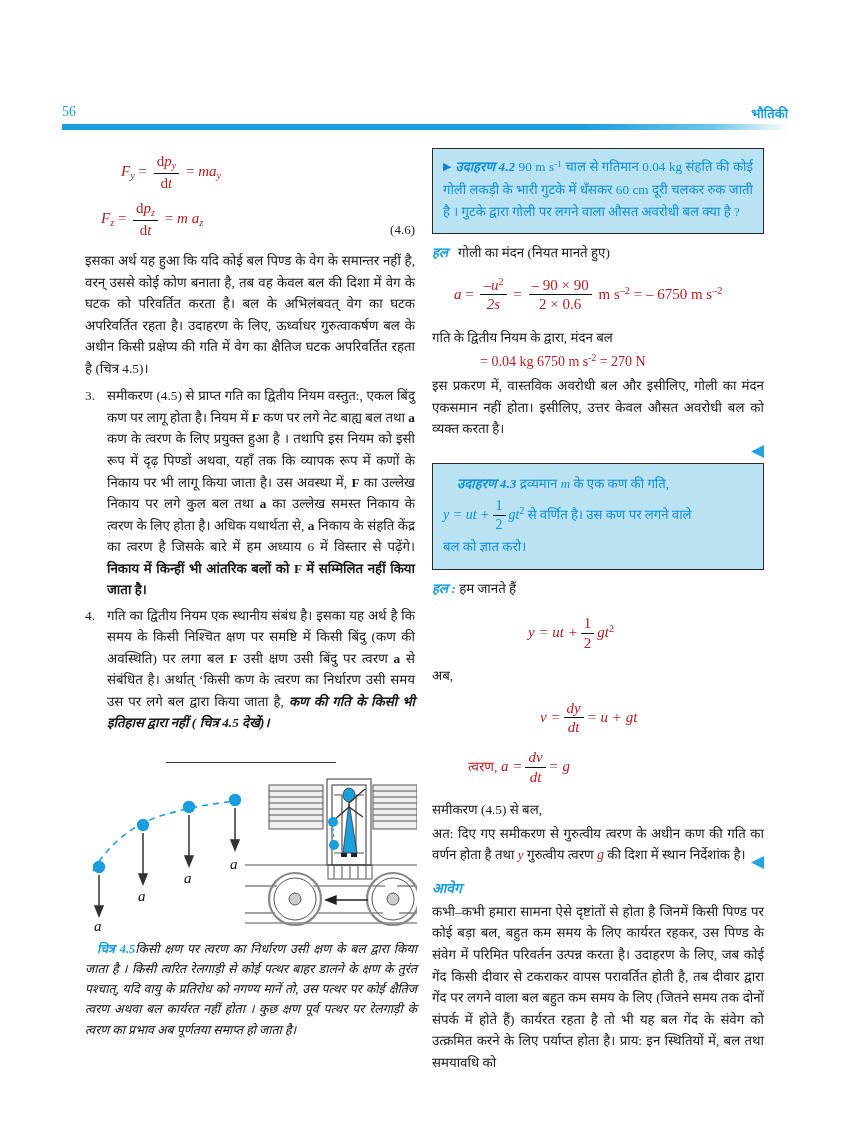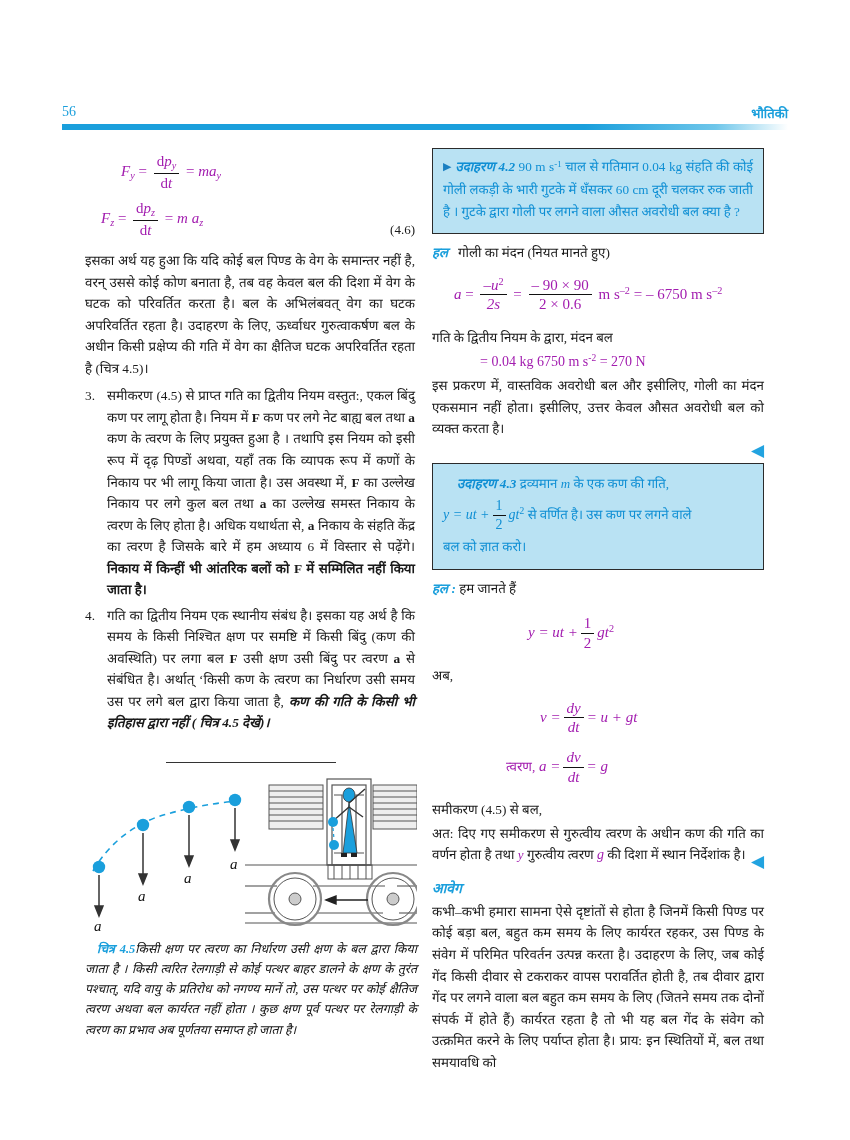--- a/index.html
+++ b/index.html
@@ -48,21 +48,21 @@
   }
   .numlist li .num {
     position:absolute; left:0; top:0; width:18px; text-align:left;
   }
   .bi { font-weight:bold; font-style:italic; }
   .mono-v { font-family:"Liberation Serif", serif; font-weight:bold; }
 
   
   .math {
     font-family:"Liberation Serif","DejaVu Serif",serif;
-    font-style:italic; font-size:15px; color:#a21caf;
+    font-style:italic; font-size:15px; color:#b91c1c;
     white-space:nowrap;
   }
   .math .up { font-style:normal; }
   .frac {
     display:inline-block; vertical-align:middle;
     text-align:center; margin:0 3px;
   }
   .frac .n { display:block; padding:0 3px; border-bottom:1.3px solid #111; line-height:1.25; }
   .frac .d { display:block; padding:0 3px; line-height:1.3; }
   sub.s { font-size:0.68em; vertical-align:-0.28em; font-style:italic;}
@@ -310,21 +310,21 @@
     <div class="math" style="margin:14px 0 12px 96px;">
       <span>y = ut +</span><span class="frac"><span class="n up">1</span><span class="d up">2</span></span><span>gt</span><sup class="s">2</sup>
     </div>
 
     <p class="para">अब,</p>
 
     <div class="math" style="margin:12px 0 10px 108px;">
       <span>v =</span><span class="frac"><span class="n">dy</span><span class="d">dt</span></span><span>= u + gt</span>
     </div>
 
-    <div class="math" style="margin:10px 0 12px 74px;">
+    <div class="math" style="margin:10px 0 12px 36px;">
       <span style="font-style:normal;font-family:'Liberation Serif',serif;font-size:13.3px;">त्वरण,</span>
       <span>a =</span><span class="frac"><span class="n">dv</span><span class="d">dt</span></span><span>= g</span>
     </div>
 
     <p class="para">समीकरण (4.5) से बल,</p>
 
     <p class="para"><span>अत: दिए गए समीकरण से गुरुत्वीय त्वरण के अधीन कण की गति का वर्णन होता है तथा </span><span class="math" style="font-size:13px;">y</span><span> गुरुत्वीय त्वरण </span><span class="math" style="font-size:14px;">g</span><span> की दिशा में स्थान निर्देशांक है।</span></p>
     <span class="endtri">◀</span>
 
     <div class="subhead">आवेग</div>

